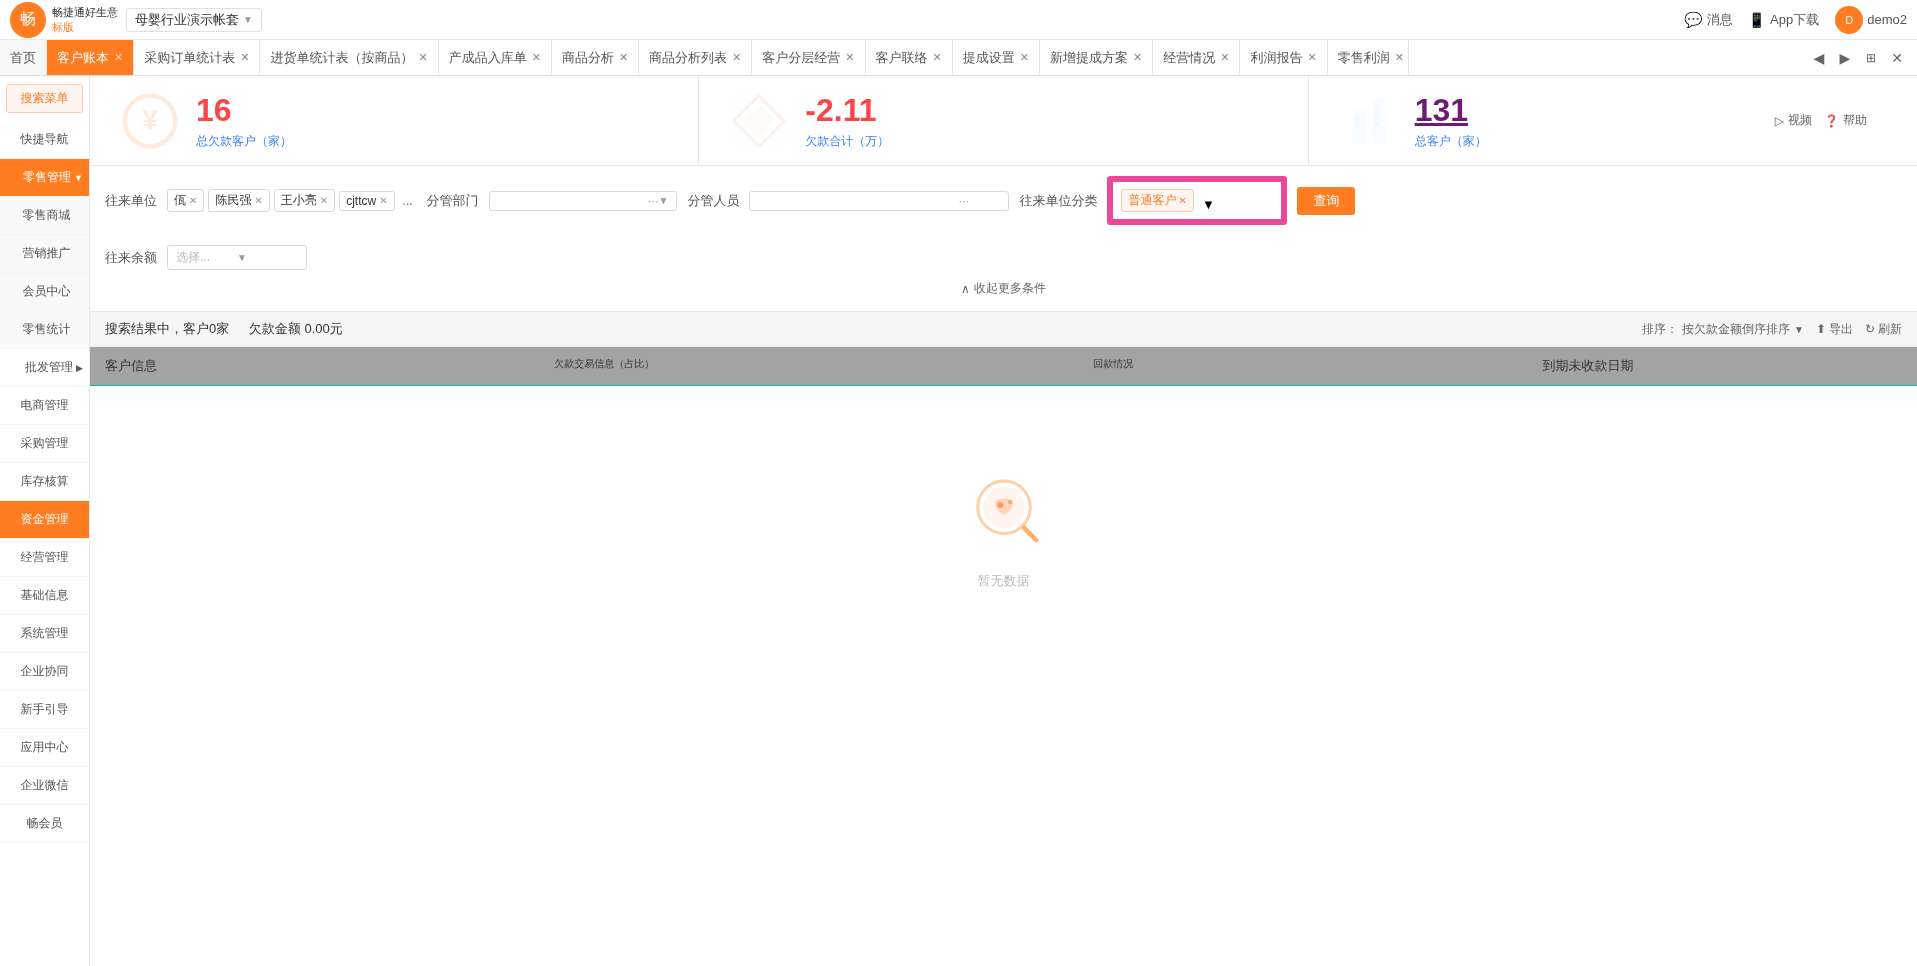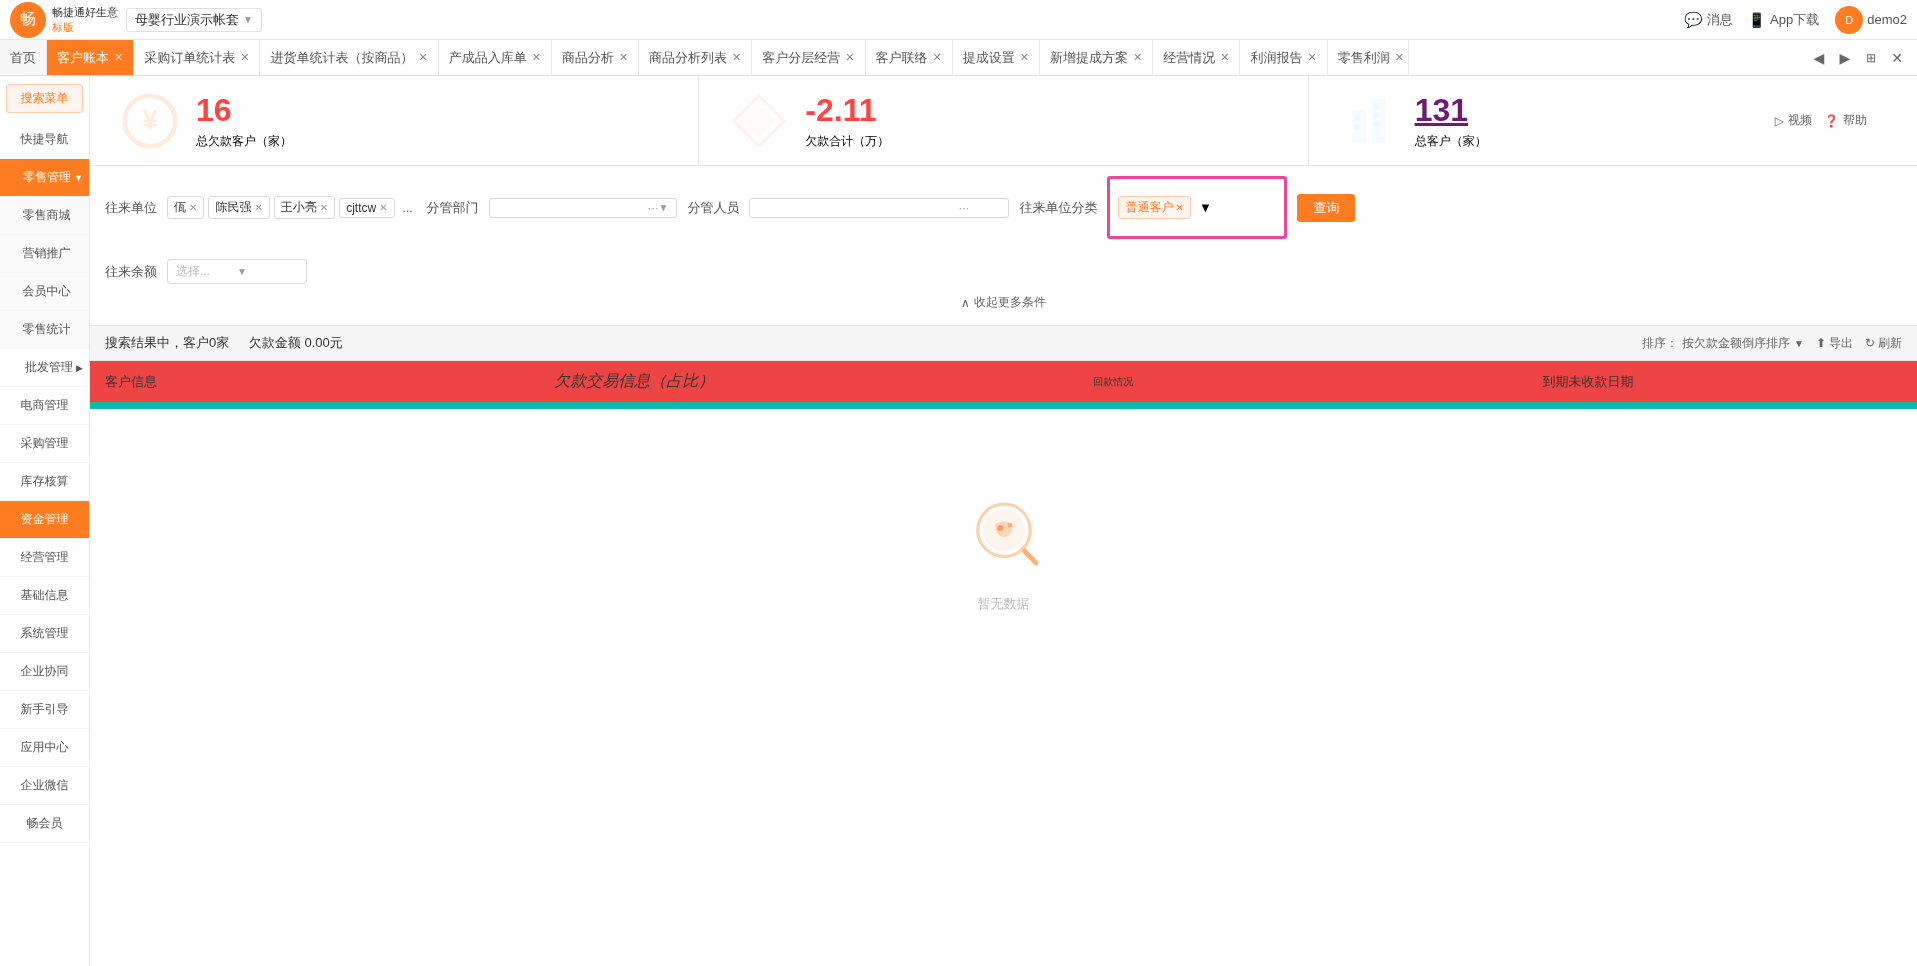--- a/index.html
+++ b/index.html
@@ -40,56 +40,56 @@
 
     
     .stats-banner { display: flex; align-items: stretch; background: #fff; border-bottom: 1px solid #e8e8e8; flex-shrink: 0; height: 90px; }
     .stat-card { display: flex; align-items: center; padding: 0 30px; gap: 16px; border-right: 1px solid #e8e8e8; flex: 1; position: relative; }
     .stat-card-icon { width: 60px; height: 60px; display: flex; align-items: center; justify-content: center; }
     .stat-card-icon svg { width: 56px; height: 56px; opacity: 0.15; }
     .stat-info { display: flex; flex-direction: column; gap: 4px; }
     .stat-value { font-size: 32px; font-weight: bold; color: #ff4444; }
     .stat-value.red { color: #ff4444; }
     .stat-value.dark { color: #701a75; text-decoration: underline; }
-    .stat-label { font-size: 12px; color: #000000; }
+    .stat-label { font-size: 12px; color: #3b82f6; }
     .stat-card-right { margin-left: auto; display: flex; align-items: center; gap: 12px; padding-right: 20px; }
     .stat-link { display: flex; align-items: center; gap: 4px; font-size: 12px; color: #666; cursor: pointer; }
 
     
     .filter-area { background: #fff; padding: 10px 15px; border-bottom: 1px solid #e8e8e8; flex-shrink: 0; }
     .filter-row { display: flex; align-items: center; gap: 10px; margin-bottom: 20px; flex-wrap: wrap; }
     .filter-label { font-size: 13px; color: #555; white-space: nowrap; }
     .filter-tags { display: flex; align-items: center; gap: 4px; flex-wrap: wrap; }
     .filter-tag { display: flex; align-items: center; gap: 3px; padding: 2px 6px; border: 1px solid #d9d9d9; border-radius: 3px; font-size: 12px; color: #333; background: #fff; }
     .filter-tag .tag-close { color: #999; cursor: pointer; font-size: 10px; }
     .filter-more { color: #666; cursor: pointer; font-size: 12px; padding: 2px 4px; }
     .filter-select { display: flex; align-items: center; min-width: 180px; border: 1px solid #d9d9d9; border-radius: 3px; padding: 3px 8px; background: #fff; cursor: pointer; }
     .filter-select span { flex: 1; font-size: 12px; color: #999; }
     .filter-select .arrow { color: #999; font-size: 10px; }
     .filter-person { display: flex; align-items: center; min-width: 260px; border: 1px solid #d9d9d9; border-radius: 3px; padding: 3px 8px; background: #fff; }
     .filter-person span { flex: 1; font-size: 12px; color: #999; }
-    .filter-category { display: flex; align-items: center; min-width: 180px; border: 3px solid #ec4899; border-radius: 3px; padding: 17px 8px; background: #fff; }
+    .filter-category { display: flex; align-items: flex-end; min-width: 180px; border: 6px solid #ec4899; border-radius: 3px; padding: 7px 8px; background: #fff; }
     .filter-tags-row { display: flex; align-items: center; gap: 4px; }
     .selected-tag { display: flex; align-items: center; gap: 2px; padding: 2px 6px; background: #fff5f0; border: 1px solid #ffcaaa; border-radius: 3px; font-size: 12px; color: #ff7c20; }
     .query-btn { background: #ff7c20; color: #fff; border: none; border-radius: 3px; padding: 5px 16px; font-size: 13px; cursor: pointer; }
     .collapse-btn { display: flex; align-items: center; justify-content: center; gap: 4px; color: #666; font-size: 12px; cursor: pointer; padding: 4px 0; }
     .filter-row2 { display: flex; align-items: center; gap: 10px; }
 
     
     .results-bar { display: flex; align-items: center; justify-content: space-between; padding: 8px 15px; background: #f5f5f5; border-bottom: 1px solid #e8e8e8; flex-shrink: 0; }
     .results-info { font-size: 13px; color: #333; }
     .results-actions { display: flex; align-items: center; gap: 12px; font-size: 12px; color: #666; }
     .sort-select { display: flex; align-items: center; gap: 4px; cursor: pointer; }
     .action-btn { display: flex; align-items: center; gap: 3px; cursor: pointer; color: #666; }
 
     
     .table-container { flex: 1; background: #fff; overflow-y: auto; }
-    .table-header { display: flex; align-items: center; padding: 10px 15px; border-bottom: 7px solid #14b8a6; background: #ef4444; }
+    .table-header { display: flex; padding: 10px 15px; border-bottom: 1px solid #14b8a6; background: #a3a3a3; }
     .col-customer { flex: 2.5; font-size: 13px; color: #333; font-weight: 500; }
-    .col-debt { flex: 3; font-size: 16px; color: #333; font-weight: 500; font-style: italic; }
+    .col-debt { flex: 3; font-size: 10px; color: #333; font-weight: 500; }
     .col-repayment { flex: 2.5; font-size: 10px; color: #333; font-weight: 500; }
     .col-date { flex: 2; font-size: 13px; color: #333; font-weight: 500; }
 
     
     .empty-state { display: flex; flex-direction: column; align-items: center; justify-content: center; padding: 80px 20px; gap: 16px; flex: 1; }
     .empty-icon { width: 90px; height: 90px; }
     .empty-text { font-size: 13px; color: #bbb; }
   </style>
 </head>
 <body>

